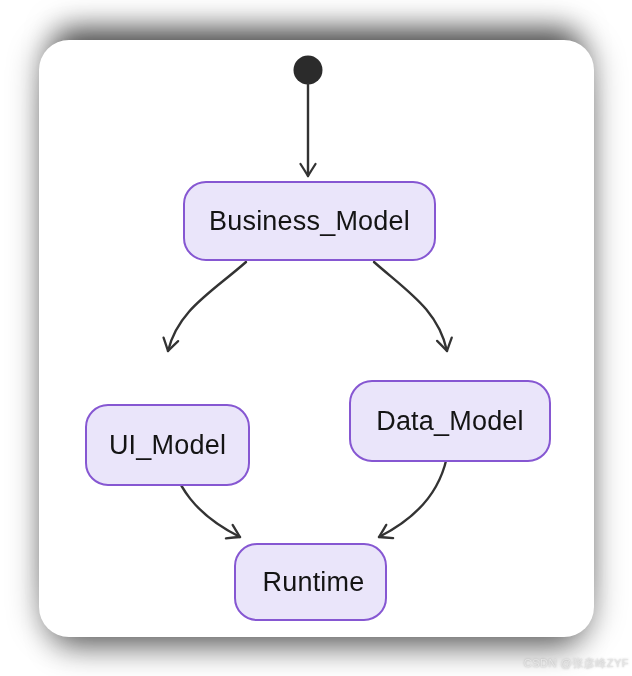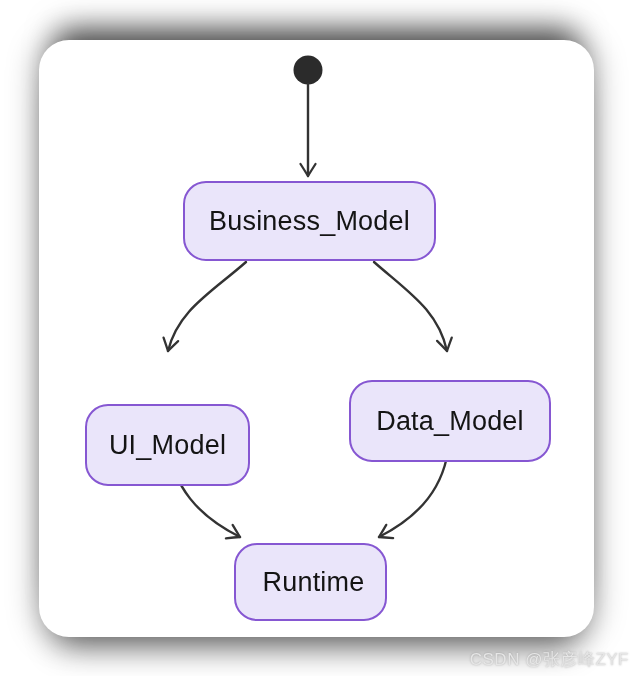--- a/index.html
+++ b/index.html
@@ -67,21 +67,21 @@
     white-space: nowrap;
   }
   .node-business { left: 183px; top: 181px; width: 253px; height: 80px; }
   .node-ui       { left: 85px;  top: 360px; width: 165px; height: 82px; margin-top: 44px; }
   .node-data     { left: 349px; top: 380px; width: 202px; height: 82px; }
   .node-runtime  { left: 234px; top: 543px; width: 153px; height: 78px; padding-left: 6px; }
   .watermark {
     position: absolute;
     right: 3px;
     bottom: 5px;
-    font-size: 17px;
+    font-size: 11px;
     color: var(--watermark, #e3e3e3);
     text-shadow: 0 0 2px rgba(110,110,110,0.55);
     letter-spacing: 0.5px;
   }
 </style>
 </head>
 <body>
 
 <div class="stage">
   <div class="card"></div>

